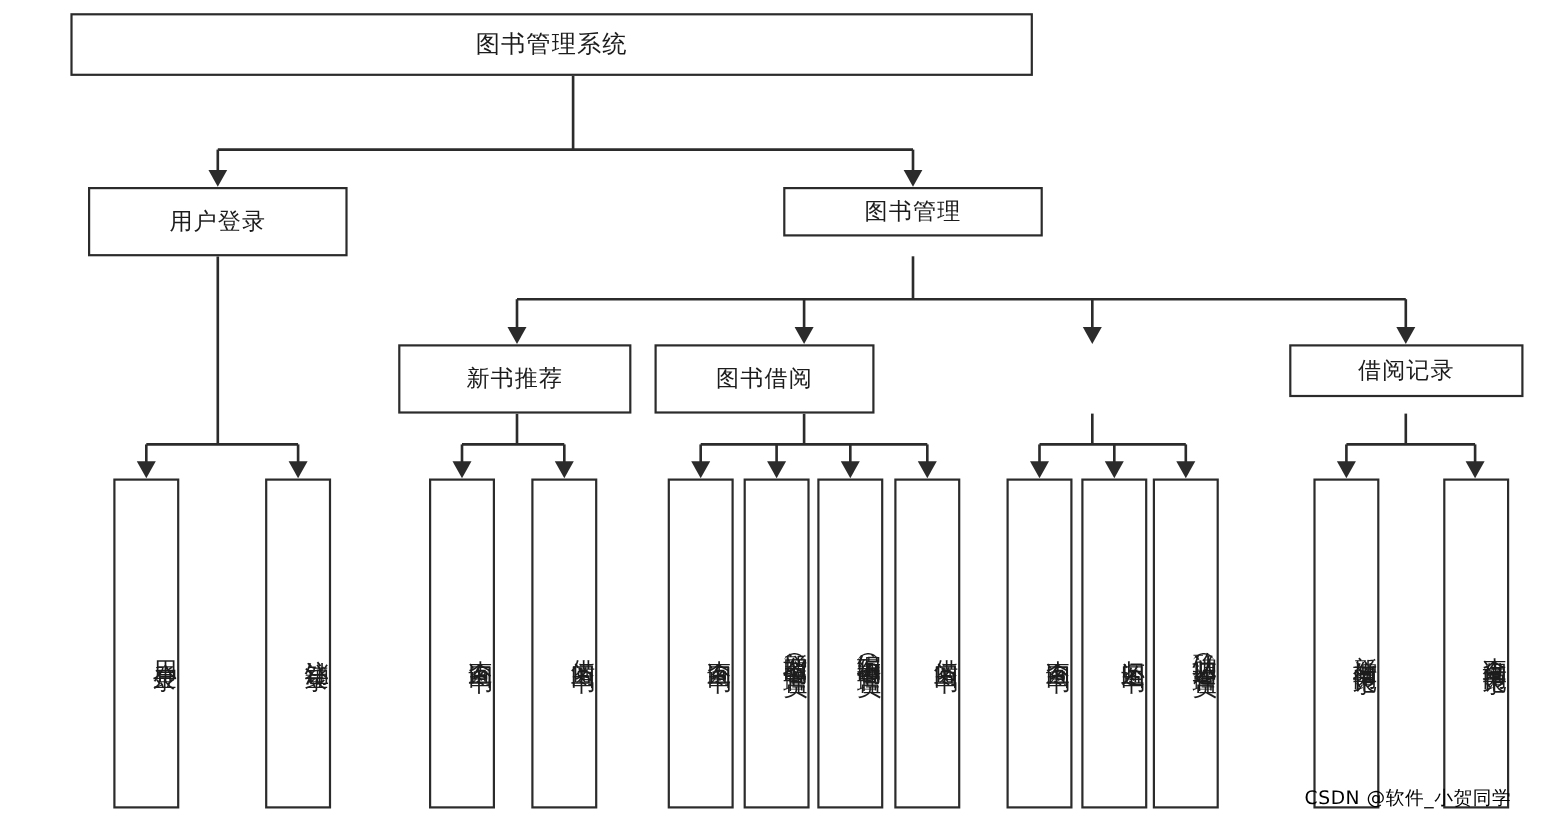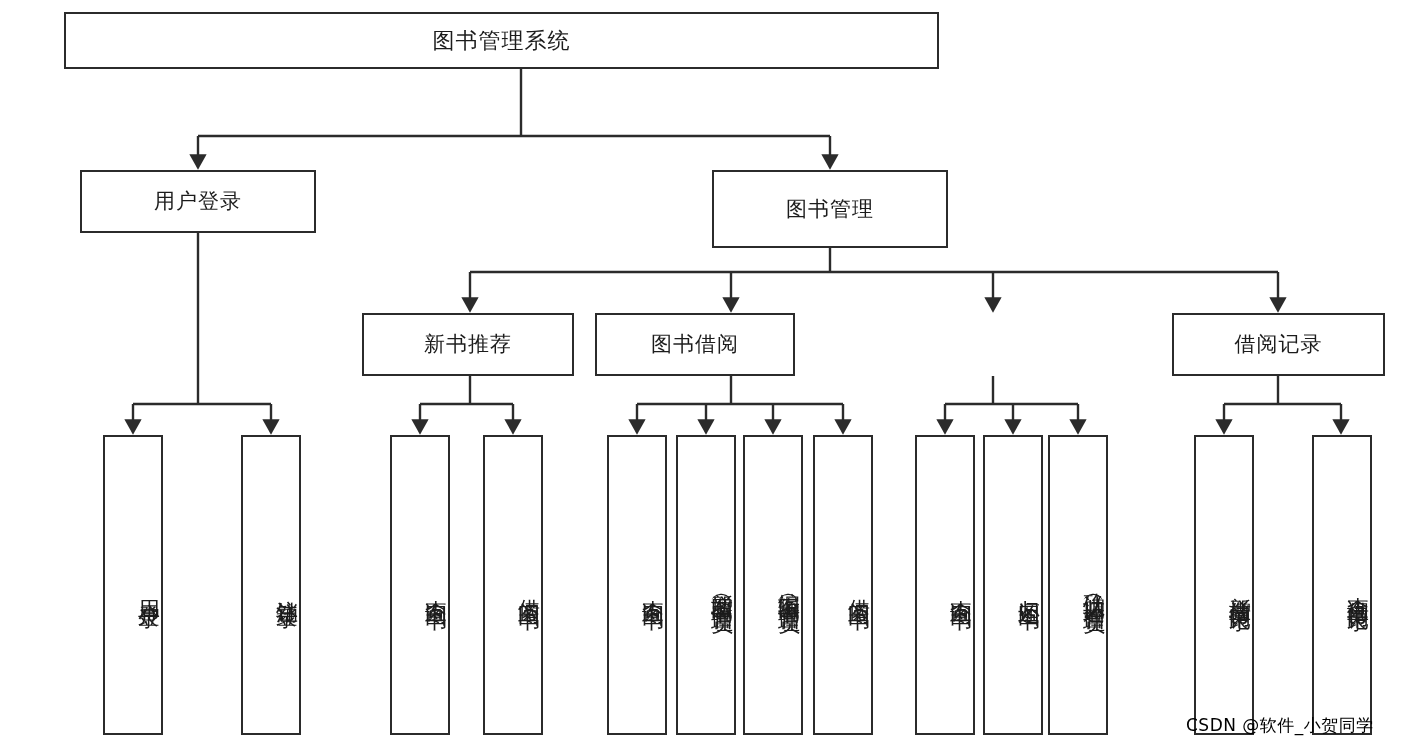--- a/index.html
+++ b/index.html
@@ -114,31 +114,31 @@
     </g>
   </svg>
 
   <div class="node root h" style="left:20px;top:12px;width:875px;height:57px;margin-left:44px;">
     <span class="lbl">图书管理系统</span>
   </div>
 
   <div class="node h" style="left:80px;top:170px;width:236px;height:63px;">
     <span class="lbl">用户登录</span>
   </div>
-  <div class="node h" style="left:712px;top:170px;width:236px;height:78px;">
+  <div class="node h" style="left:712px;top:170px;width:236px;height:45px;">
     <span class="lbl">图书管理</span>
   </div>
 
   <div class="node h" style="left:362px;top:313px;width:212px;height:63px;">
     <span class="lbl">新书推荐</span>
   </div>
   <div class="node h" style="left:595px;top:313px;width:200px;height:63px;">
     <span class="lbl">图书借阅</span>
   </div>
-  <div class="node h" style="left:1172px;top:313px;width:213px;height:63px;">
+  <div class="node h" style="left:1172px;top:313px;width:213px;height:48px;">
     <span class="lbl">借阅记录</span>
   </div>
 
   <div class="node leaf" style="left:103px;top:435px;width:60px;height:300px;">
     <span class="lbl">用户登录</span>
   </div>
   <div class="node leaf" style="left:241px;top:435px;width:60px;height:300px;">
     <span class="lbl">注销登录</span>
   </div>
 

